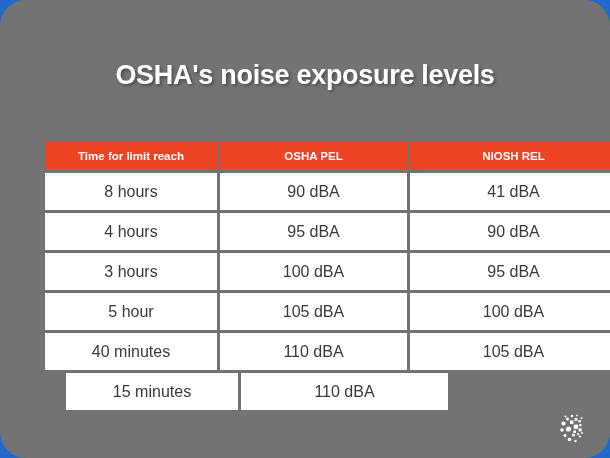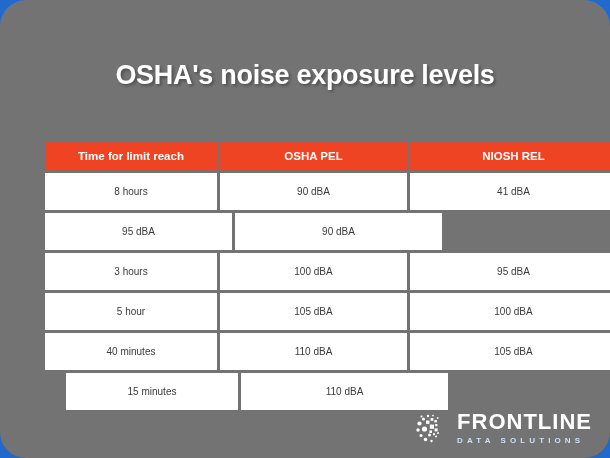--- a/index.html
+++ b/index.html
@@ -52,21 +52,21 @@
     margin-bottom: 3px;
   }
   .t-row:last-child { margin-bottom: 0; padding-left: 21px; }
 
   .cell {
     height: 37px;
     display: flex;
     align-items: center;
     justify-content: center;
     box-sizing: border-box;
-    font-size: 10px;
+    font-size: 16px;
     text-align: center;
   }
 
   .col-0 { width: 172px; flex: none; }
   .col-1 { width: 187px; flex: none; }
   .col-2 { width: 207px; flex: none; }
 
   .header-row .cell {
     background: #ef4423;
     color: #ffffff;
@@ -137,20 +137,21 @@
       <div class="cell col-2">NIOSH REL</div>
     </div>
 
     <div class="t-row body-row">
       <div class="cell col-0">8 hours</div>
       <div class="cell col-1">90 dBA</div>
       <div class="cell col-2">41 dBA</div>
     </div>
 
     <div class="t-row body-row">
+      <div class="cell col-0">4 hours</div>
       <div class="cell col-1">95 dBA</div>
       <div class="cell col-2">90 dBA</div>
     </div>
 
     <div class="t-row body-row">
       <div class="cell col-0">3 hours</div>
       <div class="cell col-1">100 dBA</div>
       <div class="cell col-2">95 dBA</div>
     </div>
 
@@ -195,20 +196,16 @@
         <rect x="17.4" y="20.4" width="2.6" height="2.6"></rect>
         <rect x="21.0" y="23.2" width="2.0" height="2.0"></rect>
         <rect x="25.2" y="22.2" width="1.7" height="1.7"></rect>
         <rect x="24.8" y="7.2" width="1.6" height="1.6"></rect>
         <rect x="20.2" y="4.8" width="1.5" height="1.5"></rect>
         <circle cx="24.0" cy="26.5" r="1.1"></circle>
         <circle cx="9.5" cy="6.5" r="1.0"></circle>
       </g>
     </svg>
 
-    <div id="logo-wordmark">
-      <div id="logo-name">FRONTLINE</div>
-      <div id="logo-tagline">DATA SOLUTIONS</div>
-    </div>
 
   </div>
 
 </div>
 
 </body></html>

